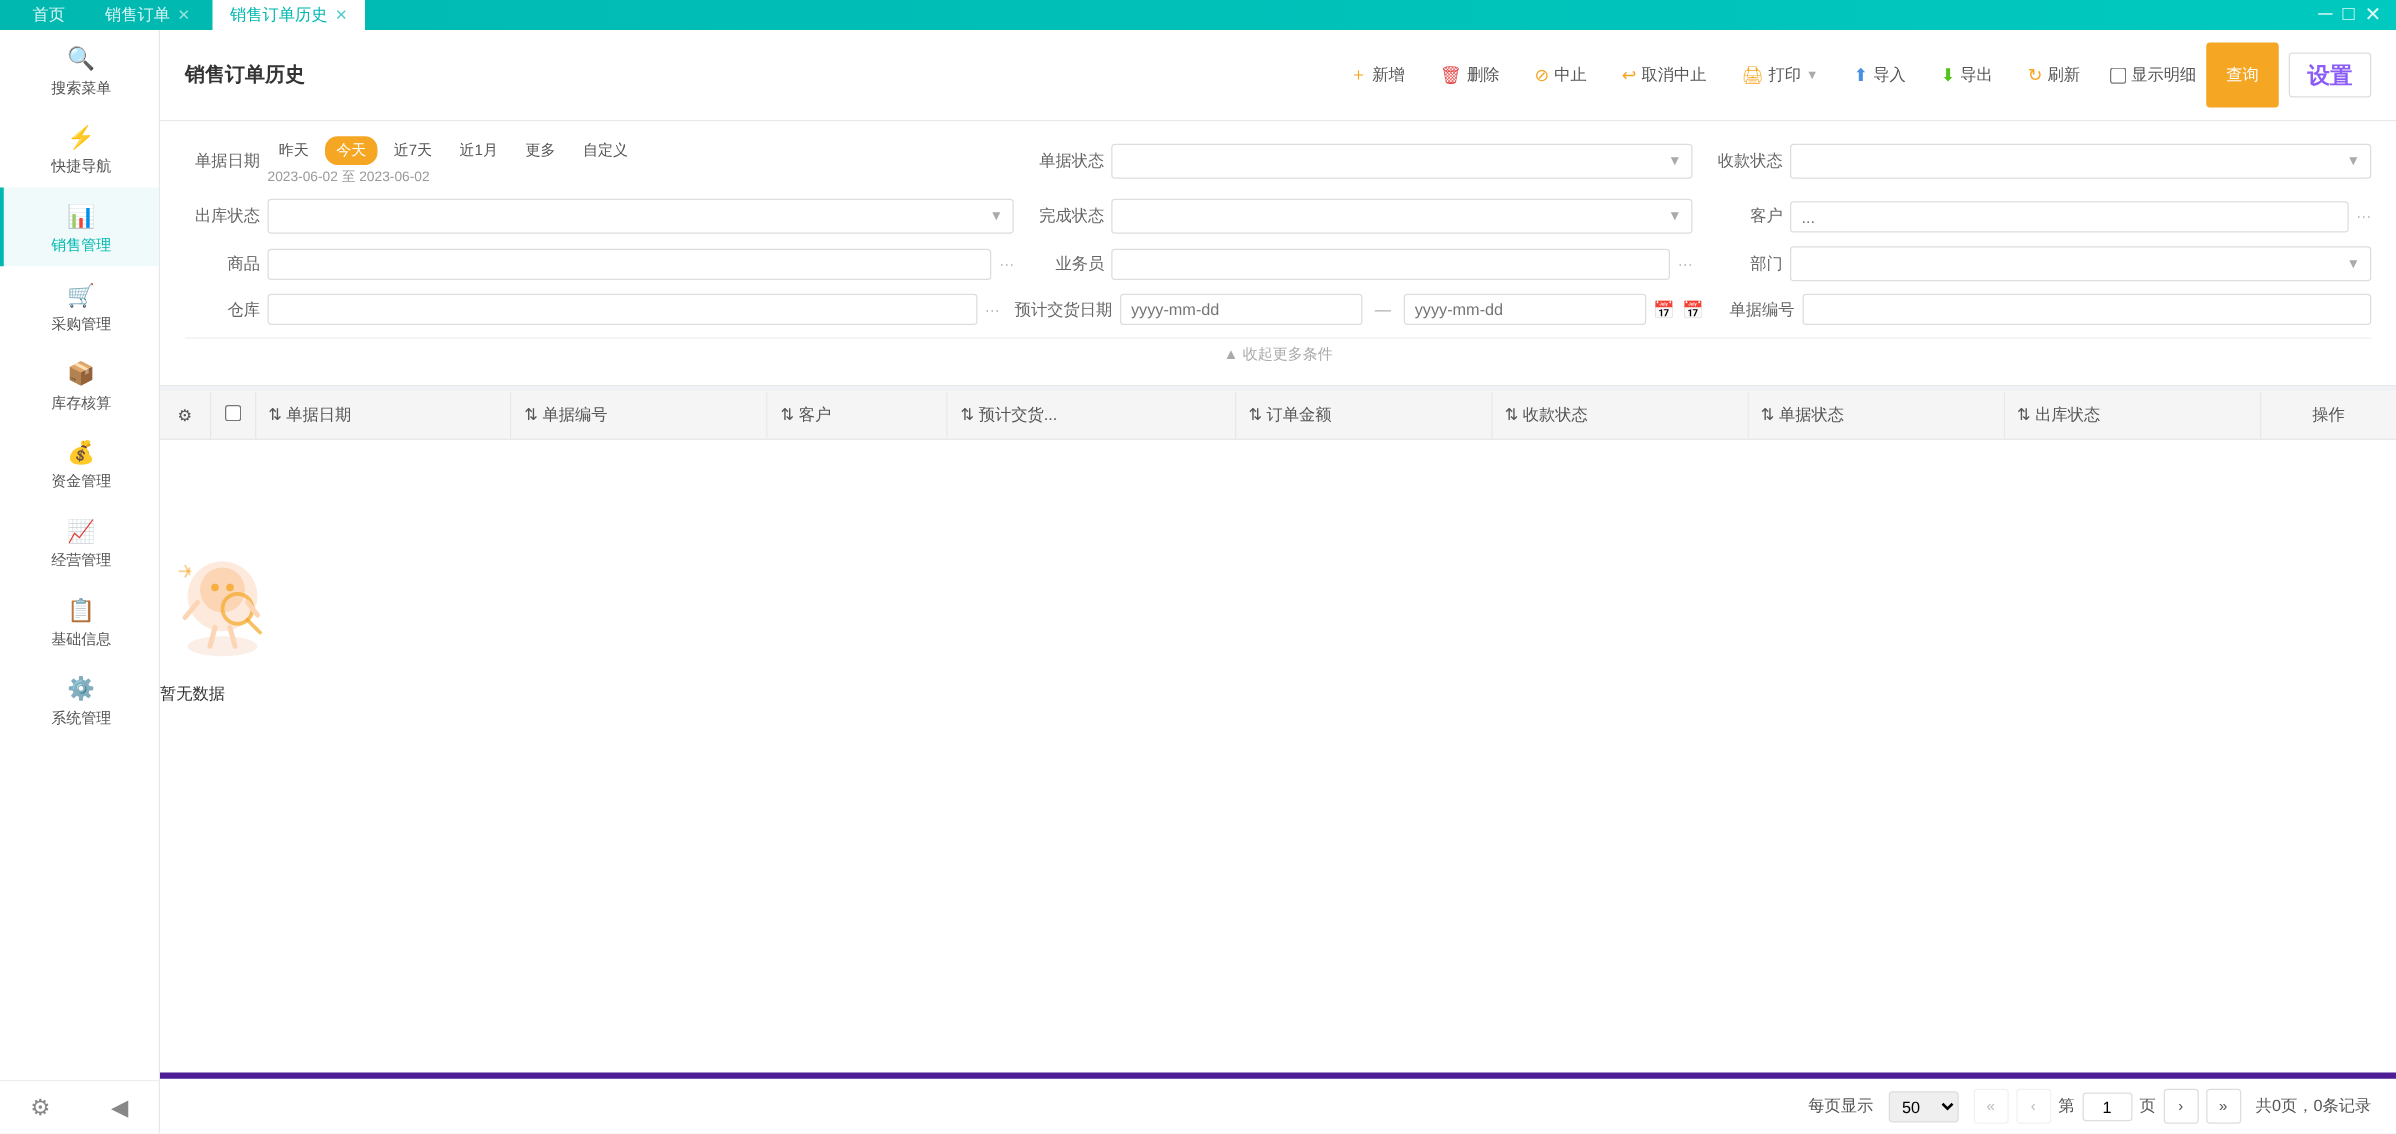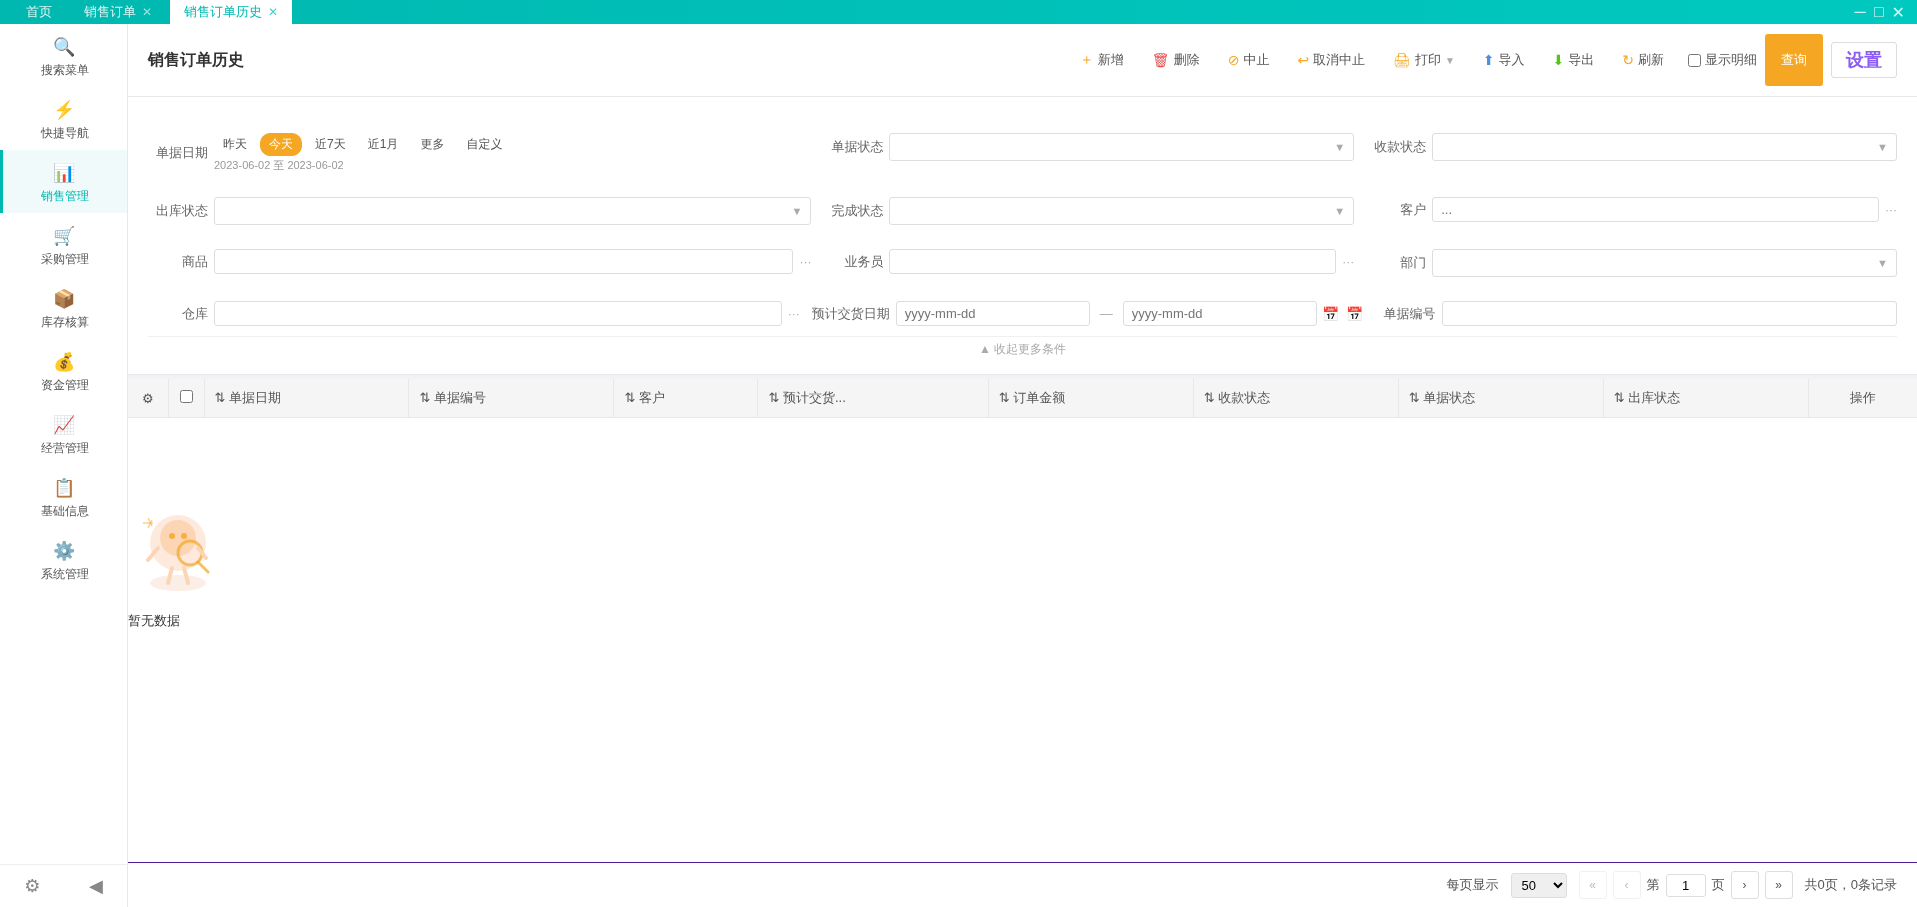--- a/index.html
+++ b/index.html
@@ -145,24 +145,23 @@
 
     
     .filter-area {
       background: #fff;
       padding: 12px 20px;
       border-bottom: 1px solid #e8e8e8;
       flex-shrink: 0;
     }
     .filter-row {
       display: flex;
-      align-items: flex-start;
+      align-items: center;
       gap: 12px;
       margin-bottom: 10px;
-      margin-top: 24px;
     }
     .filter-row:last-child { margin-bottom: 0; }
     .filter-item {
       display: flex;
       align-items: center;
       gap: 6px;
       flex: 1;
     }
     .filter-label { color: #666; font-size: 13px; white-space: nowrap; min-width: 60px; text-align: right; }
     .filter-input {
@@ -254,21 +253,21 @@
     }
     .empty-icon {
       width: 100px;
       height: 100px;
       margin-bottom: 14px;
     }
 
     
     .table-footer {
       background: #fff;
-      border-top: 1px solid #4c1d95;
+      border-top: 5px solid #4c1d95;
       padding: 8px 20px;
       display: flex;
       align-items: center;
       justify-content: flex-end;
       gap: 12px;
       flex-shrink: 0;
       font-size: 13px;
       color: #555;
     }
     .page-size-select {

